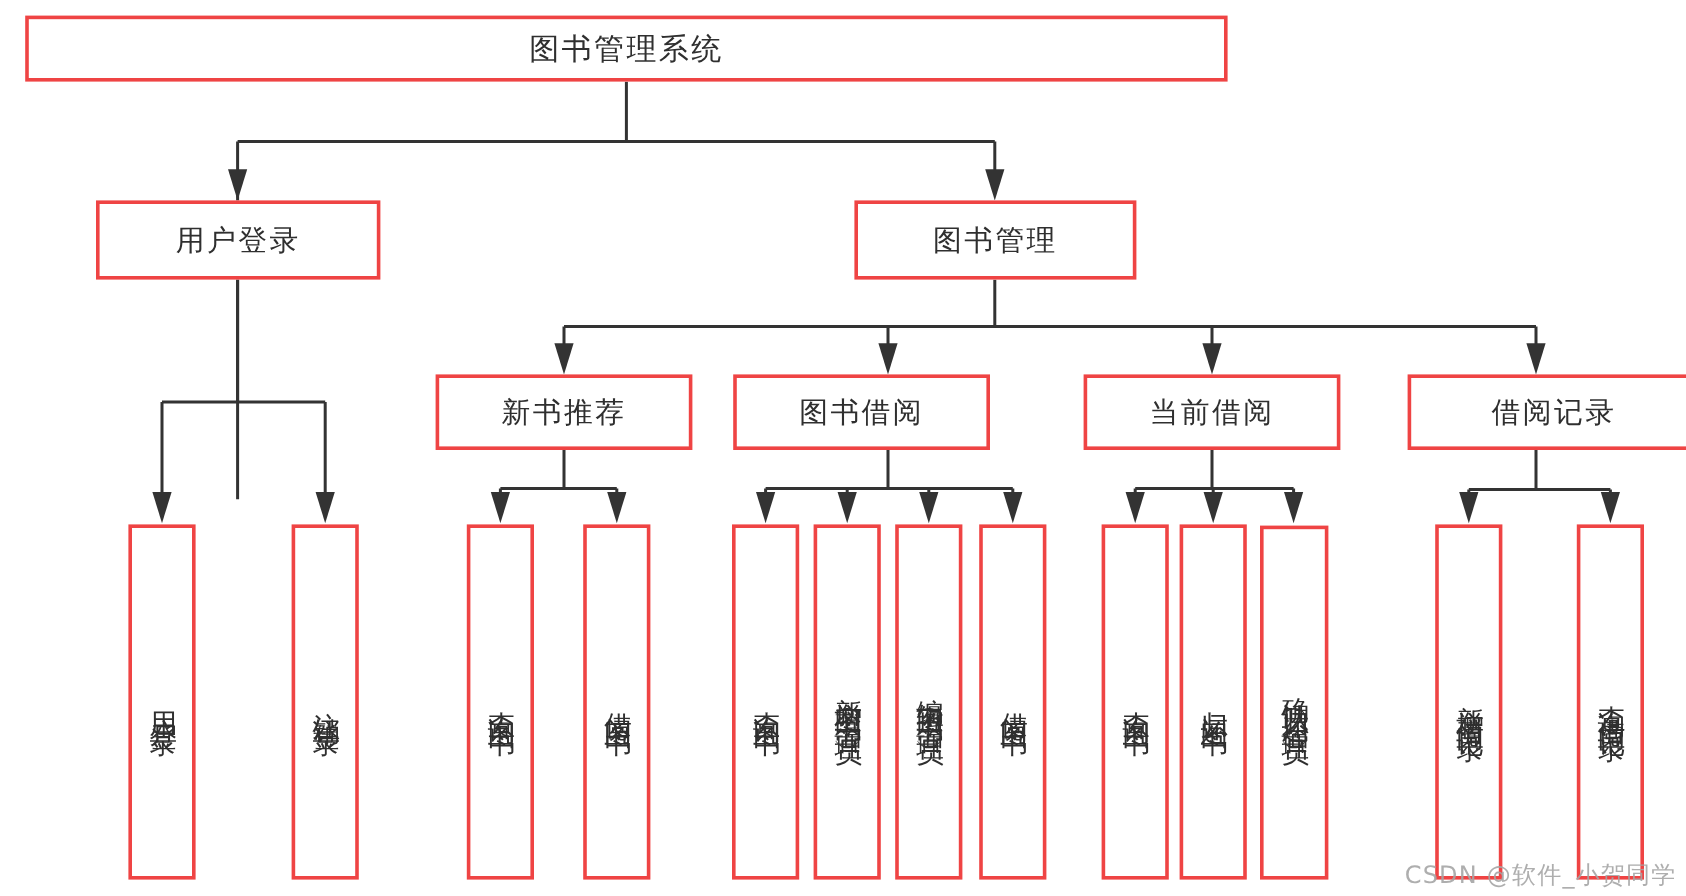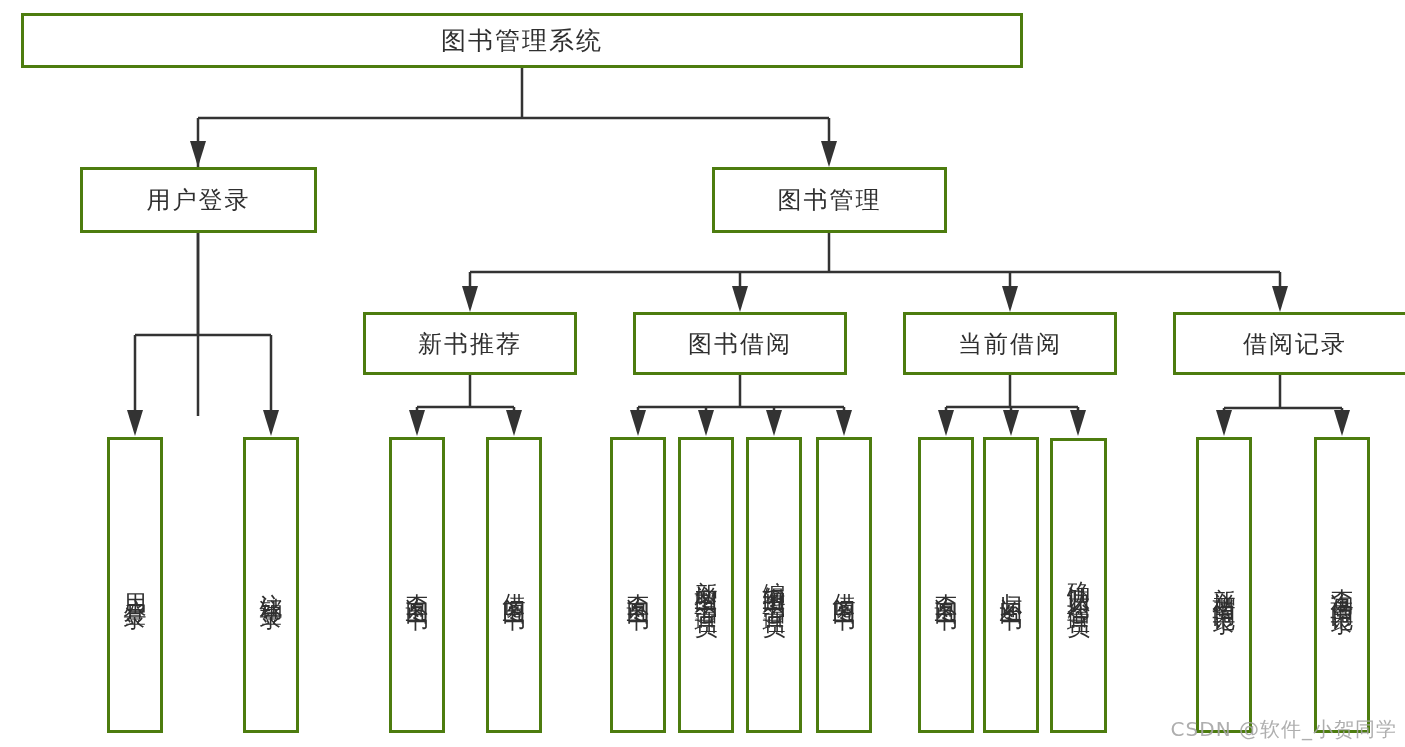--- a/index.html
+++ b/index.html
@@ -13,21 +13,21 @@
   }
   svg.wires {
     position: absolute;
     left: 0; top: 0;
     width: 1405px; height: 747px;
   }
   .box {
     position: absolute;
     box-sizing: border-box;
     background: #ffffff;
-    border: 3px solid #4d7c0f;
+    border: 3px solid #ef4444;
     display: flex;
     align-items: center;
     justify-content: center;
     color: #2f2f2f;
   }
   .box.h .lbl {
     font-size: 24px;
     letter-spacing: 2px;
     white-space: nowrap;
   }
@@ -114,21 +114,21 @@
   <div class="box h" style="left:80px; top:167px; width:237px; height:66px;">
     <span class="lbl">用户登录</span>
   </div>
   <div class="box h" style="left:712px; top:167px; width:235px; height:66px;">
     <span class="lbl">图书管理</span>
   </div>
 
   <div class="box h" style="left:363px; top:312px; width:214px; height:63px;">
     <span class="lbl">新书推荐</span>
   </div>
-  <div class="box h" style="left:633px; top:312px; width:214px; height:63px;">
+  <div class="box h" style="left:611px; top:312px; width:214px; height:63px;">
     <span class="lbl">图书借阅</span>
   </div>
   <div class="box h" style="left:903px; top:312px; width:214px; height:63px;">
     <span class="lbl">当前借阅</span>
   </div>
   <div class="box h" style="left:1173px; top:312px; width:244px; height:63px;">
     <span class="lbl">借阅记录</span>
   </div>
 
   <div class="box v" style="left:107px; top:437px; width:56px; height:296px;">

